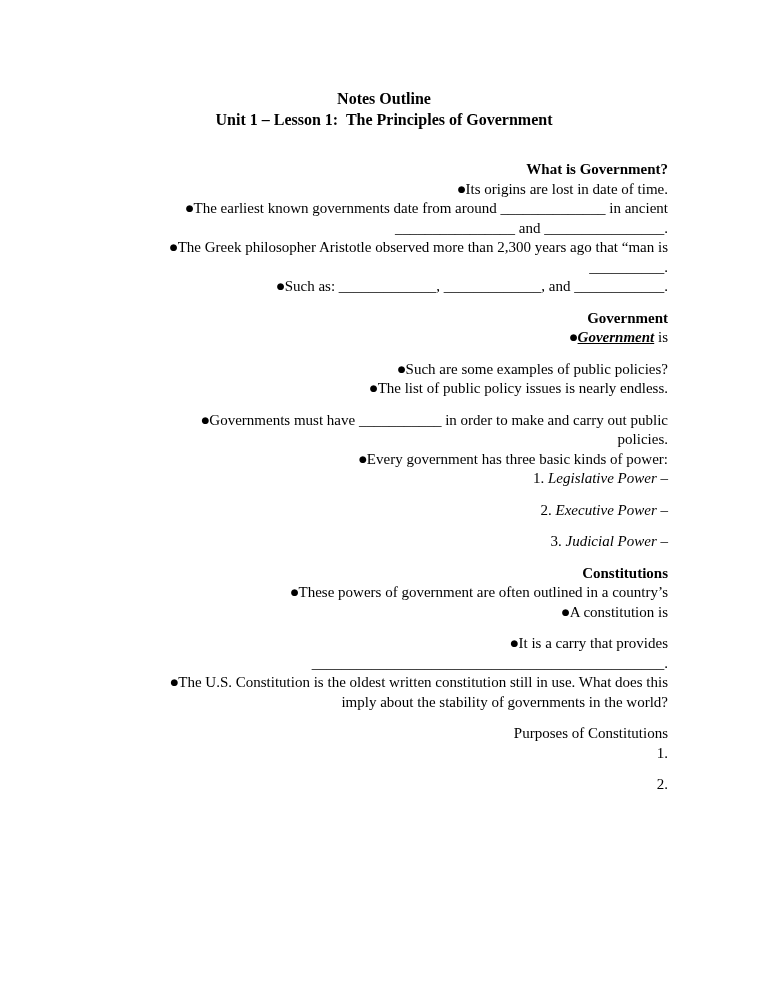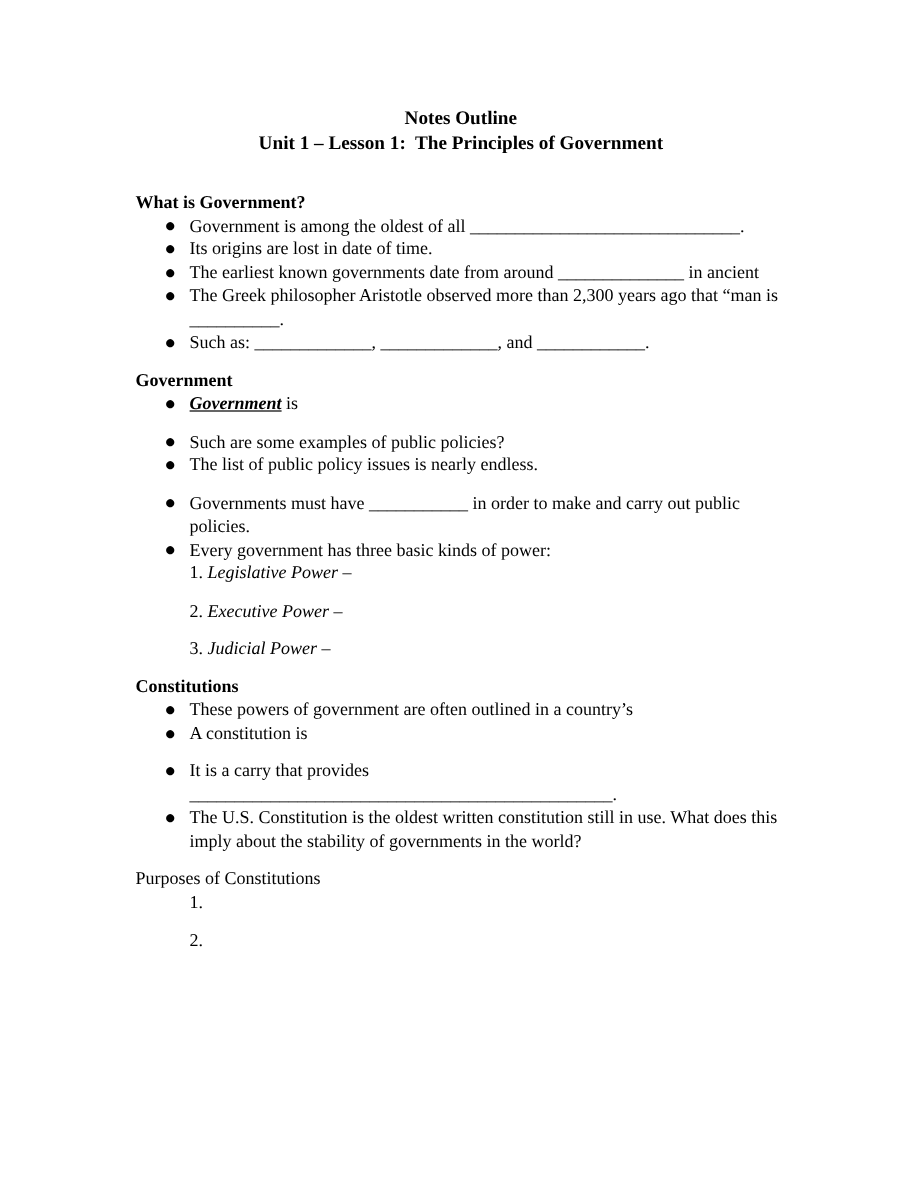--- a/index.html
+++ b/index.html
@@ -18,21 +18,21 @@
     overflow: hidden;
   }
   .title-block {
     text-align: center;
     font-weight: bold;
     font-size: 16px;
     line-height: 21px;
     
     margin-right: 13px;
   }
-  .doc-body { margin-top: 30px; }
+  .doc-body { margin-top: 30px; text-align: right; }
   .line { white-space: pre; }
   .h { font-weight: bold; }
   .li { padding-left: 25px; }
   .marker {
     display: inline-block;
     width: 20px;
     font-size: 9px;
     vertical-align: 2px;
     font-family: "DejaVu Sans", sans-serif;
   }
@@ -48,25 +48,25 @@
 
   <div class="title-block">
     <div class="line">Notes Outline</div>
     <div class="line">Unit 1 – Lesson 1:  The Principles of Government</div>
   </div>
 
   <div class="doc-body">
 
     <div class="line h">What is Government?</div>
 
-    <div class="line li"><span class="marker">●</span><span>Government is among the oldest of all ______________________________.</span></div>
 
     <div class="line li"><span class="marker">●</span><span>Its origins are lost in date of time.</span></div>
 
     <div class="line li"><span class="marker">●</span><span>The earliest known governments date from around ______________ in ancient</span></div>
+    <div class="line cont">________________ and ________________.</div>
 
     <div class="line li"><span class="marker">●</span><span>The Greek philosopher Aristotle observed more than 2,300 years ago that “man is</span></div>
 
     <div class="line cont">__________.</div>
 
     <div class="line li"><span class="marker">●</span><span>Such as: _____________, _____________, and ____________.</span></div>
 
     <div class="line h sp">Government</div>
 
     <div class="line li"><span class="marker">●</span><span class="term">Government</span><span> is</span></div>

